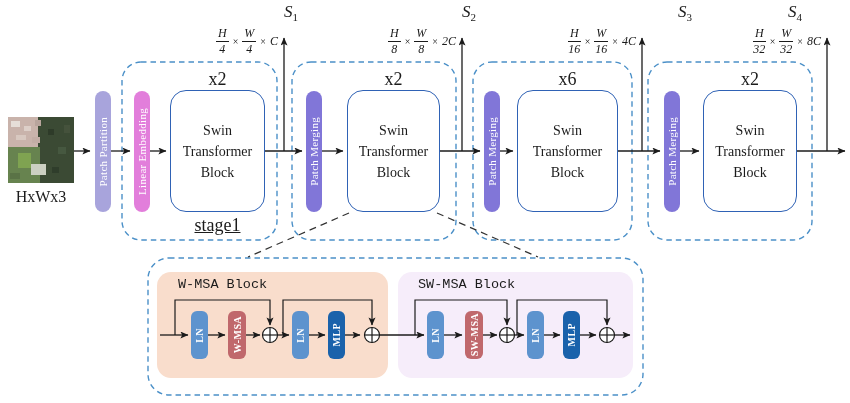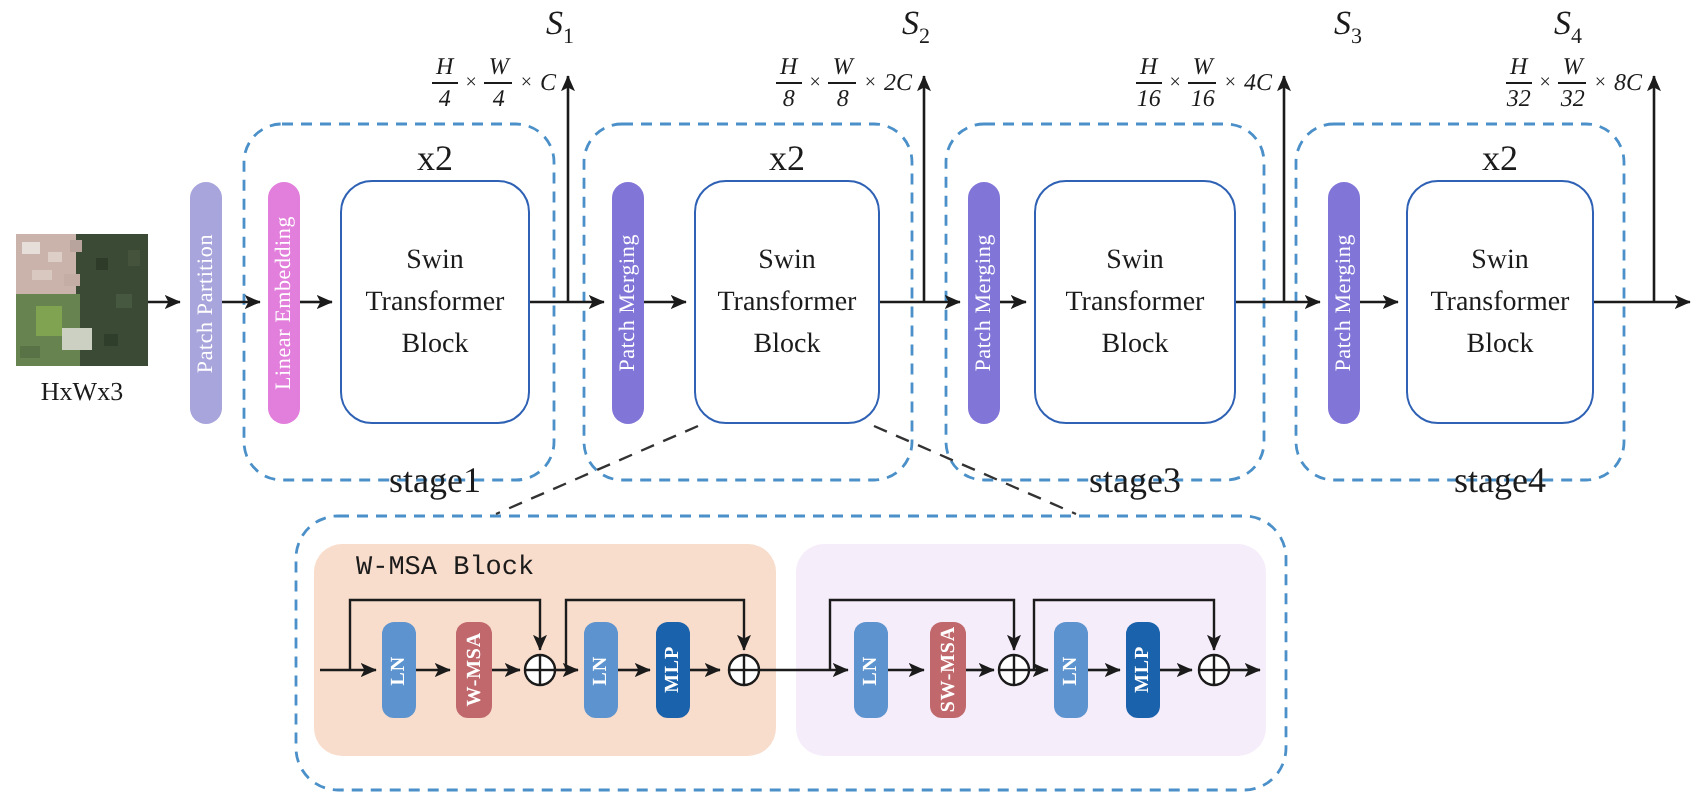--- a/index.html
+++ b/index.html
@@ -26,24 +26,24 @@
   
   .swin {
     position:absolute; top:90px; height:122px; background:#ffffff;
     border:1.6px solid #2f62b5; border-radius:16px;
     display:flex; align-items:center; justify-content:center;
     text-align:center; font-size:14px; line-height:1.5; padding:0 6px;
   }
 
   .xlabel, .stage-label { position:absolute; text-align:center; font-size:18px; }
   .xlabel { top:69px; }
-  .stage-label { top:230px; }
-
-  
-  .s-out { position:absolute; top:2px; width:36px; text-align:center;
+  .stage-label { top:215px;text-decoration:underline; }
+
+  
+  .s-out { position:absolute; top:2px; width:36px; text-align:right;
            font-style:italic; font-size:17px; }
   .s-out sub { font-size:11px; font-style:normal; }
 
   
   .dims { position:absolute; top:27px; display:flex; align-items:center;
           gap:3px; font-style:italic; font-size:12px; }
   .frac { display:inline-flex; flex-direction:column; align-items:center; line-height:1.05; }
   .frac .num { border-bottom:1.1px solid #1b1b1b; padding:0 2px 1px; }
   .frac .den { padding-top:1px; }
   .mul { font-style:normal; font-size:10px; padding:0 1px; }
@@ -56,21 +56,21 @@
 
   .dbar { position:absolute; top:311px; height:48px; width:17px; border-radius:6px;
           display:flex; align-items:center; justify-content:center; }
   .dbar span { writing-mode:vertical-rl; transform:rotate(180deg); color:#fff;
                font-size:10px; font-weight:bold; letter-spacing:.4px; white-space:nowrap; }
   .ln  { background:#5d93ce; }
   .msa { background:#c0686c; }
   .mlp { background:#1a62ab; }
 
   .img-label { position:absolute; left:4px; top:188px; width:74px;
-               text-align:center; font-size:13px; }
+               text-align:center; font-size:16px; }
   .input-img { position:absolute; left:8px; top:117px; }
 </style>
 </head>
 <body>
 
 <div class="canvas">
 
   <div class="detail-bg wmsa-bg"></div>
   <div class="detail-bg swmsa-bg"></div>
 
@@ -205,25 +205,24 @@
     </div>
   <div class="swin" style="left:517px;width:101px">
       <span>Swin Transformer Block</span>
     </div>
   <div class="swin" style="left:703px;width:94px">
       <span>Swin Transformer Block</span>
     </div>
 
   <div class="xlabel" style="left:170px;width:95px">x2</div>
   <div class="xlabel" style="left:347px;width:93px">x2</div>
+  <div class="xlabel" style="left:517px;width:101px">x6</div>
   <div class="xlabel" style="left:703px;width:94px">x2</div>
 
   <div class="stage-label" style="left:170px;width:95px">stage1</div>
-  <div class="stage-label" style="left:517px;width:101px">stage3</div>
-  <div class="stage-label" style="left:703px;width:94px">stage4</div>
 
   <div class="s-out" style="left:262px"><span>S</span><sub>1</sub></div>
   <div class="s-out" style="left:440px"><span>S</span><sub>2</sub></div>
   <div class="s-out" style="left:656px"><span>S</span><sub>3</sub></div>
   <div class="s-out" style="left:766px"><span>S</span><sub>4</sub></div>
 
   <div class="dims" style="right:572px">
     <span class="frac">
         <span class="num">H</span>
         <span class="den">4</span>
@@ -270,20 +269,21 @@
     <span class="mul">×</span>
     <span class="frac">
         <span class="num">W</span>
         <span class="den">32</span>
       </span>
     <span class="mul">×</span>
     <span class="chn">8C</span>
   </div>
 
   <div class="detail-title" style="left:178px">W-MSA Block</div>
+  <div class="detail-title" style="left:418px">SW-MSA Block</div>
 
   <div class="dbar ln" style="left:191px">
       <span>LN</span>
     </div>
   <div class="dbar msa" style="left:228px;width:18px">
       <span>W-MSA</span>
     </div>
   <div class="dbar ln" style="left:292px">
       <span>LN</span>
     </div>

